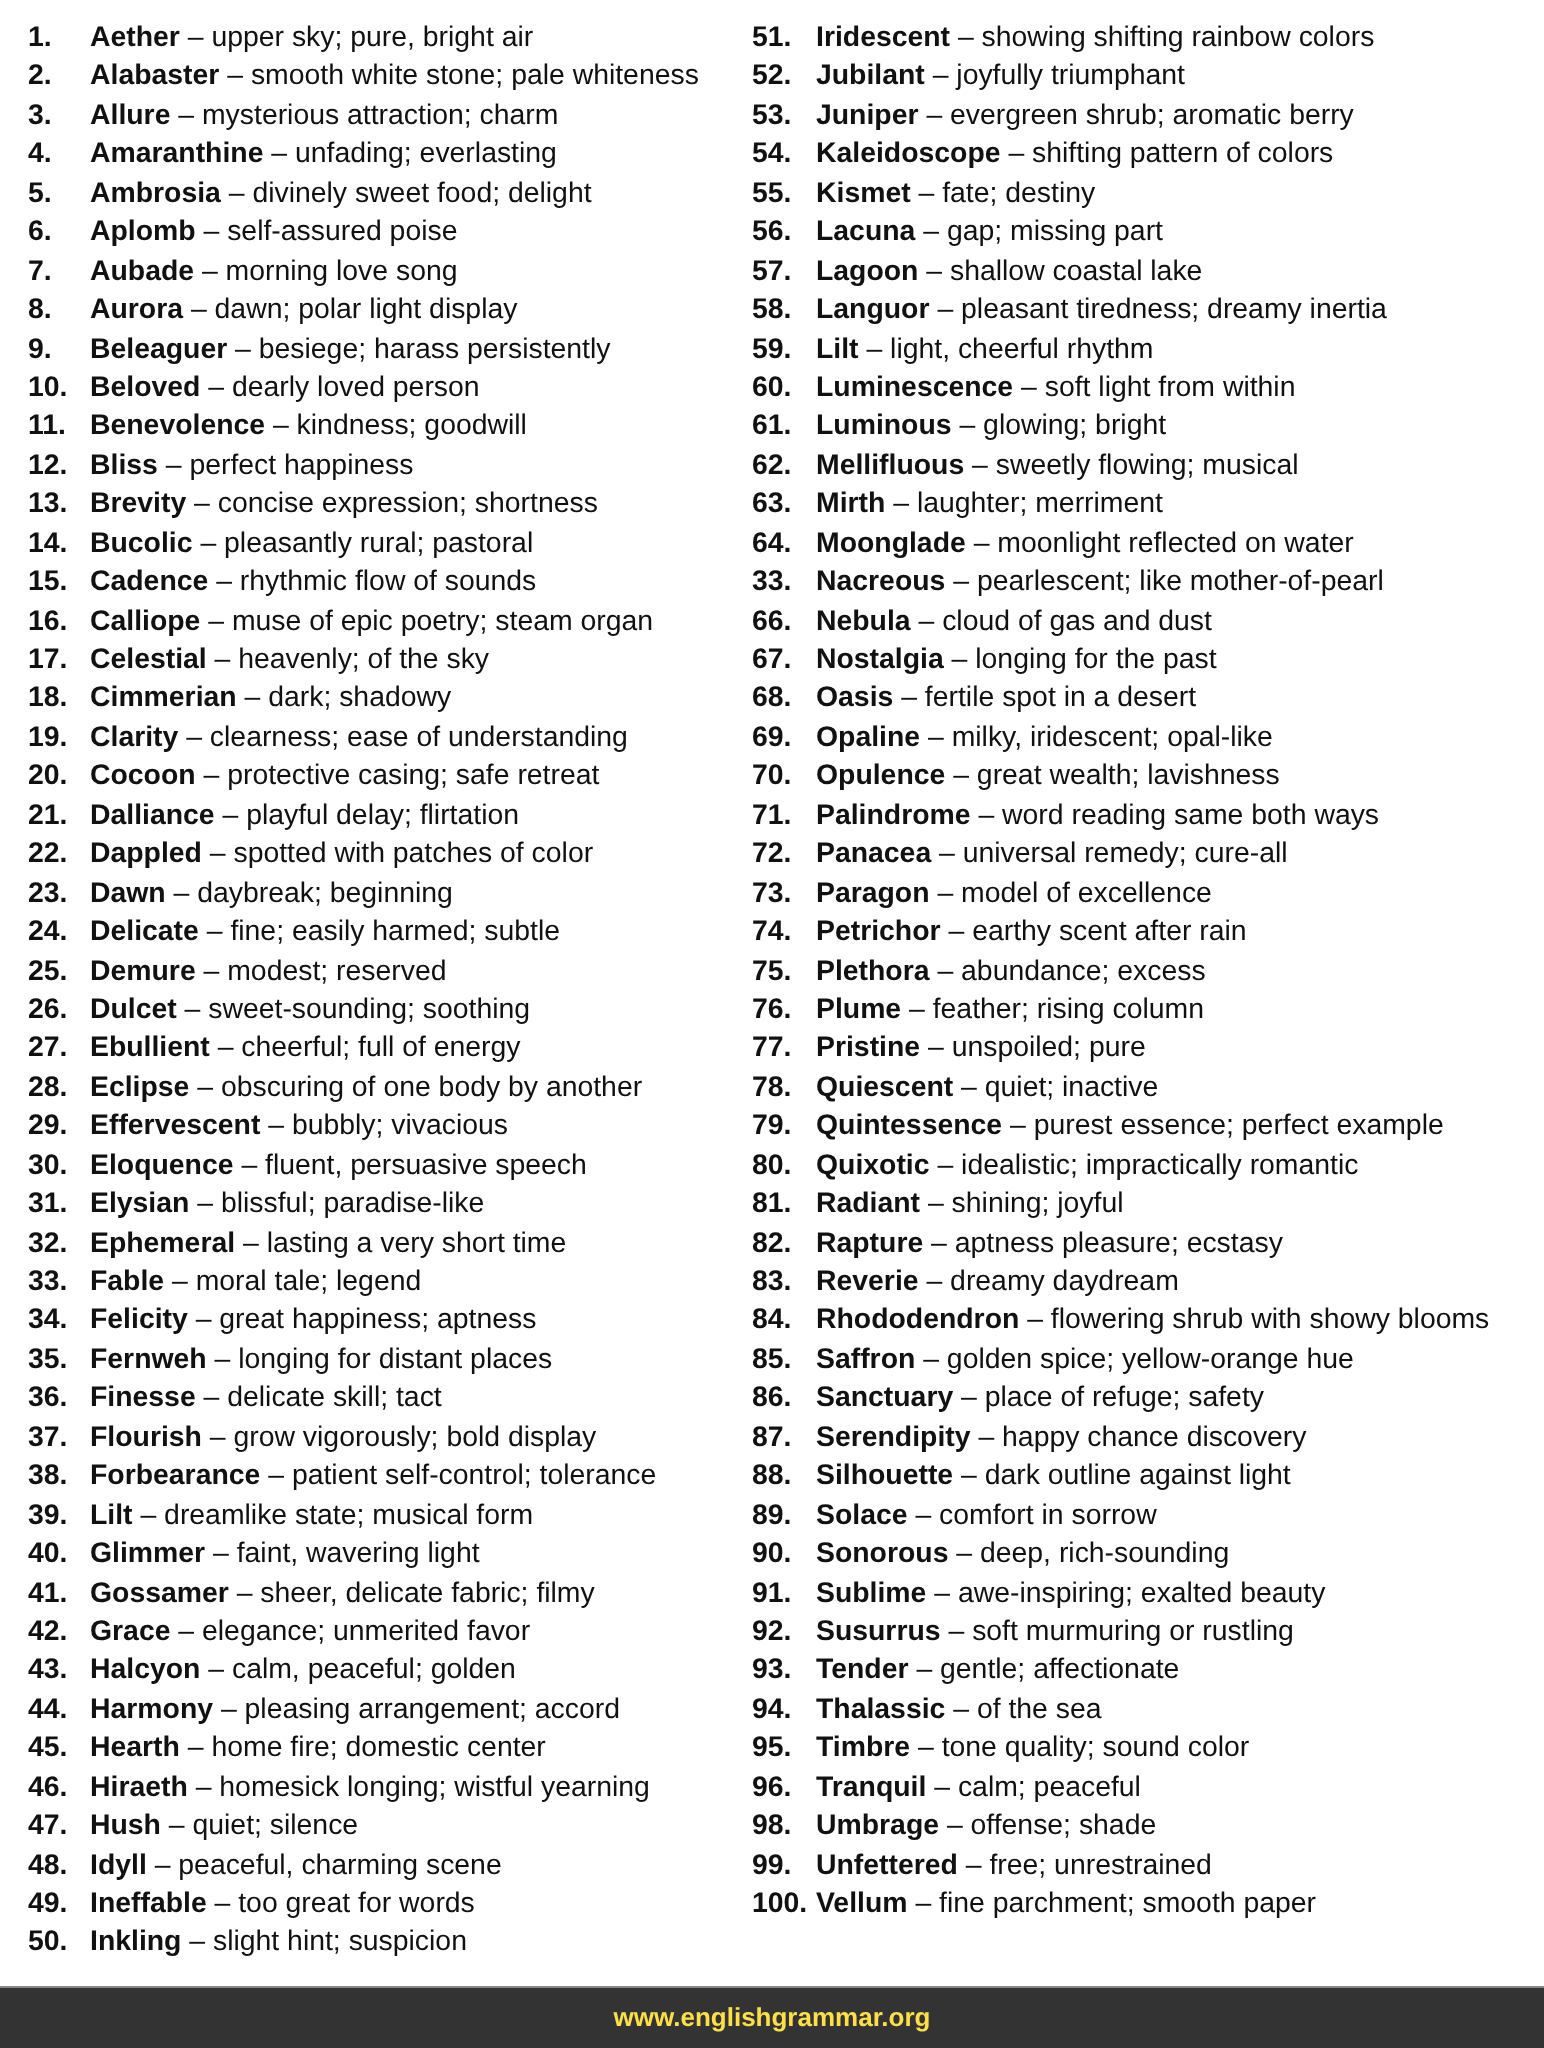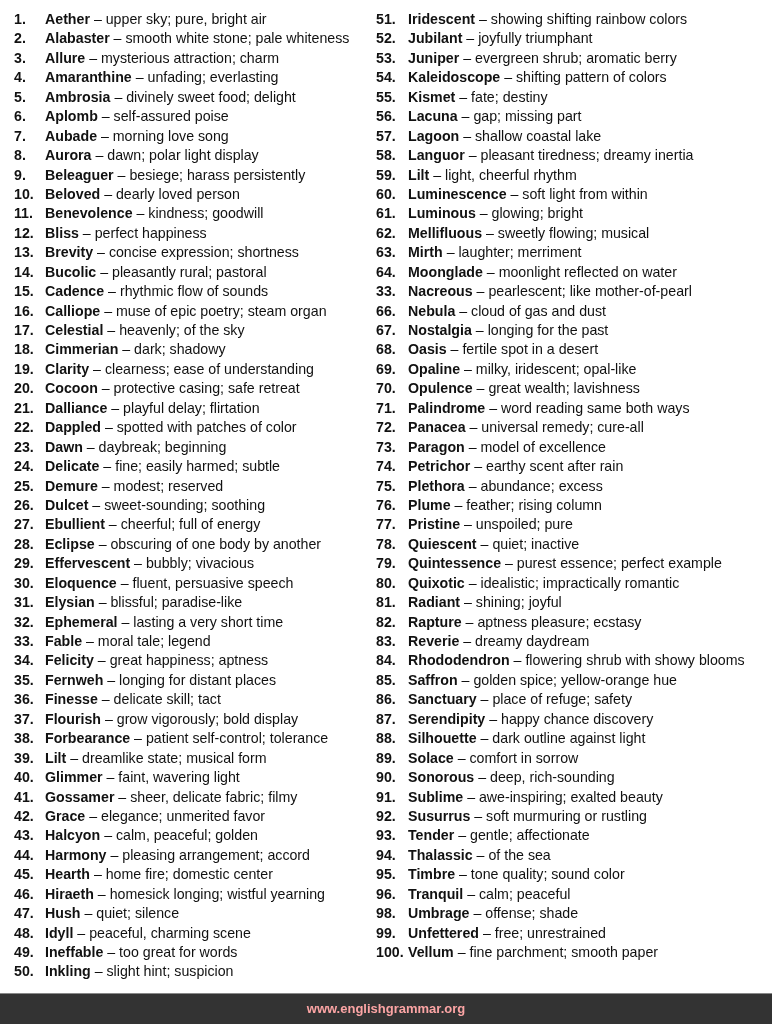--- a/index.html
+++ b/index.html
@@ -5,21 +5,21 @@
   html,body{margin:0;padding:0;}
   body{width:772px;height:1024px;background:#ffffff;position:relative;overflow:hidden;font-family:"Liberation Sans",sans-serif;color:#111;}
   .col{position:absolute;top:10px;}
   .col.left{left:14px;width:360px;}
   .col.right{left:376px;width:394px;}
   .row{height:19.45px;line-height:19.45px;font-size:14.2px;white-space:nowrap;}
   .num{display:inline-block;font-weight:bold;}
   .col.left .num{width:31px;}
   .col.right .num{width:32px;}
   .term{font-weight:bold;}
-  .footer{position:absolute;left:0;bottom:0;width:772px;height:30px;background:#333333;border-top:1px solid #888;color:#fca5a5;font-weight:bold;font-size:13px;text-align:center;line-height:30px;}
+  .footer{position:absolute;left:0;bottom:0;width:772px;height:30px;background:#333333;border-top:1px solid #888;color:#fde047;font-weight:bold;font-size:13px;text-align:center;line-height:30px;}
 </style>
 </head>
 <body>
 
 <div class="col left" id="colL">
     <div class="row"><span class="num">1.</span><span class="term">Aether</span><span class="def"> – upper sky; pure, bright air</span></div>
     <div class="row"><span class="num">2.</span><span class="term">Alabaster</span><span class="def"> – smooth white stone; pale whiteness</span></div>
     <div class="row"><span class="num">3.</span><span class="term">Allure</span><span class="def"> – mysterious attraction; charm</span></div>
     <div class="row"><span class="num">4.</span><span class="term">Amaranthine</span><span class="def"> – unfading; everlasting</span></div>
     <div class="row"><span class="num">5.</span><span class="term">Ambrosia</span><span class="def"> – divinely sweet food; delight</span></div>

